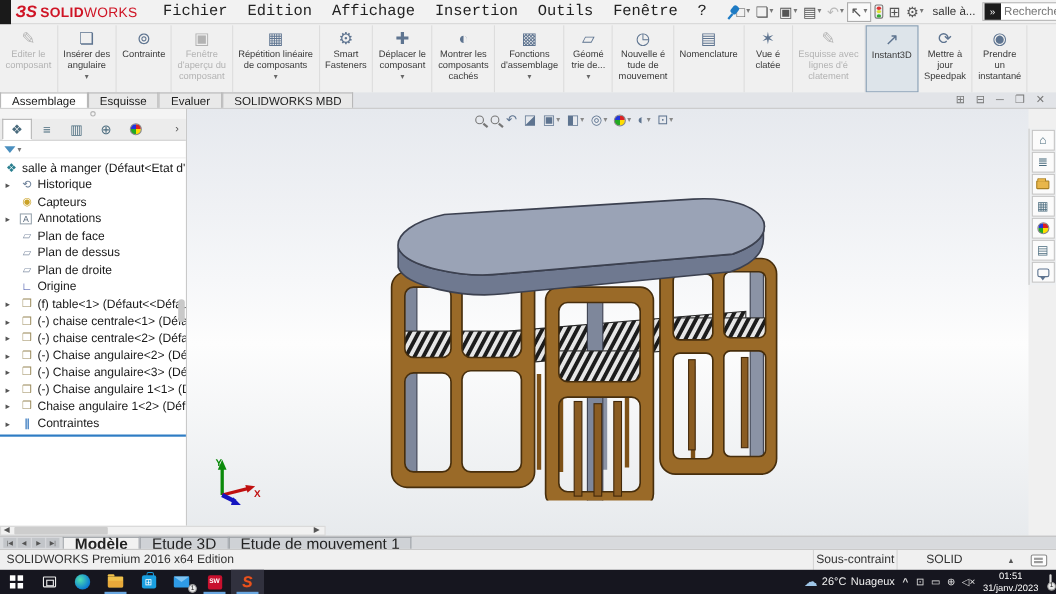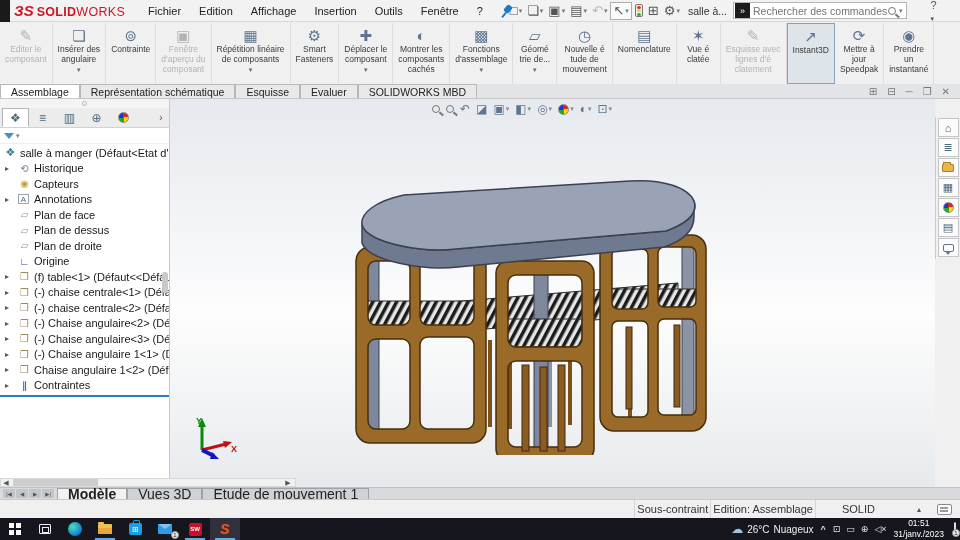--- a/index.html
+++ b/index.html
@@ -7,21 +7,21 @@
   body{font-family:"Liberation Sans","DejaVu Sans",sans-serif;background:#f0f0f0;position:relative;font-size:11px;color:#333;}
 
   
   .titlebar{position:absolute;left:0;top:0;width:960px;height:22px;background:#f2f2f2;border-bottom:1px solid #d7d7d7;display:flex;align-items:center;}
   .edge-dark{width:10px;height:22px;background:#1a1a1a;flex:0 0 auto;}
   .logo{display:flex;align-items:baseline;margin-left:4px;margin-right:14px;white-space:nowrap;}
   .logo .mark{color:#cf1425;font-weight:bold;font-style:italic;font-size:15px;margin-right:3px;}
   .logo .bold{color:#cf1425;font-weight:bold;font-size:12.5px;letter-spacing:.3px;}
   .logo .light{color:#cf1425;font-size:12.5px;letter-spacing:.3px;}
   .menubar{display:flex;align-items:center;height:22px;}
-  .menu-item{padding:3px 9px;font-size:11px;color:#222;cursor:default;}
+  .menu-item{padding:3px 9px;font-size:14px;color:#222;cursor:default;font-family:Liberation Mono, monospace;}
   .pin-icon{width:14px;height:14px;position:relative;margin:0 8px;}
   .pin-icon::before{content:"";position:absolute;left:5px;top:1px;width:6px;height:8px;background:#1e7bc4;border-radius:2px;transform:rotate(40deg);}
   .pin-icon::after{content:"";position:absolute;left:3px;top:8px;width:2px;height:6px;background:#1e7bc4;transform:rotate(40deg);}
   .qbar{display:flex;align-items:center;gap:1px;}
   .qbtn{display:flex;align-items:center;padding:1px 2px;color:#555;font-size:13px;line-height:14px;}
   .qbtn .dd{font-size:7px;color:#777;margin-left:1px;}
   .qbtn.boxed{border:1px solid #adadad;background:#fafafa;}
   .qbtn.dim{color:#b9b9b9;}
   .tlight{width:8px;height:13px;border:1px solid #777;border-radius:2px;display:flex;flex-direction:column;align-items:center;justify-content:space-evenly;background:#eee;}
   .tlight i{width:4px;height:3px;border-radius:50%;display:block;}
@@ -346,23 +346,20 @@
 
     </div>
 
 </div>
 
 <div class="cmdtabs">
   <div class="ctab active">
       <span>Assemblage</span>
     </div>
     <div class="ctab">
-      <span>Représentation schématique</span>
-    </div>
-    <div class="ctab">
       <span>Esquisse</span>
     </div>
     <div class="ctab">
       <span>Evaluer</span>
     </div>
     <div class="ctab">
       <span>SOLIDWORKS MBD</span>
     </div>
   <div class="docwin-controls">
     <span>⊞</span>
@@ -645,31 +642,31 @@
   <div class="mnav">
     <span>|◀</span>
     <span>◀</span>
     <span>▶</span>
     <span>▶|</span>
   </div>
   <div class="mtab active">
       <span>Modèle</span>
     </div>
     <div class="mtab">
-      <span>Vues 3D</span>
+      <span>Etude 3D</span>
     </div>
     <div class="mtab">
       <span>Etude de mouvement 1</span>
     </div>
 </div>
 
 <div class="statusbar">
+  <span class="sleft">SOLIDWORKS Premium 2016 x64 Edition</span>
   <span class="spacer"></span>
   <span class="sitem">Sous-contraint</span>
-  <span class="sitem">Edition: Assemblage</span>
   <span class="sitem units">SOLID</span>
   <span class="scaret">▴</span>
   <span class="stip"></span>
 </div>
 
 <div class="taskbar">
   <div class="tslot">
       <span class="winlogo">
         <i></i>
         <i></i>

